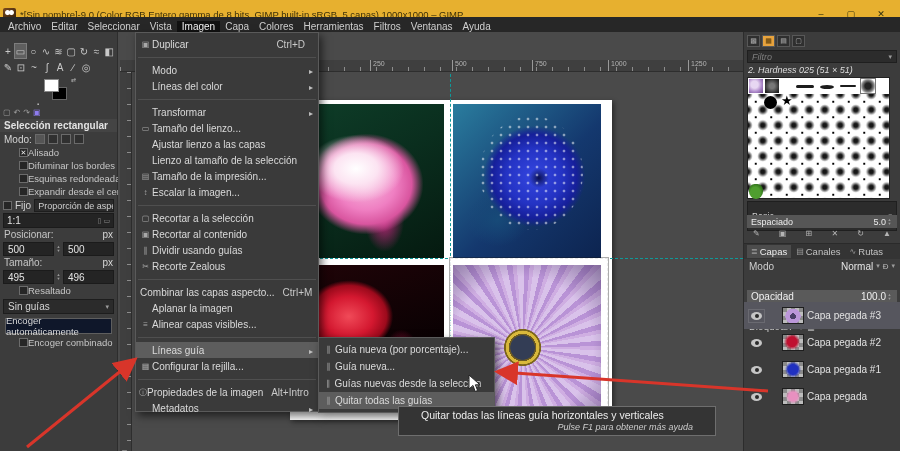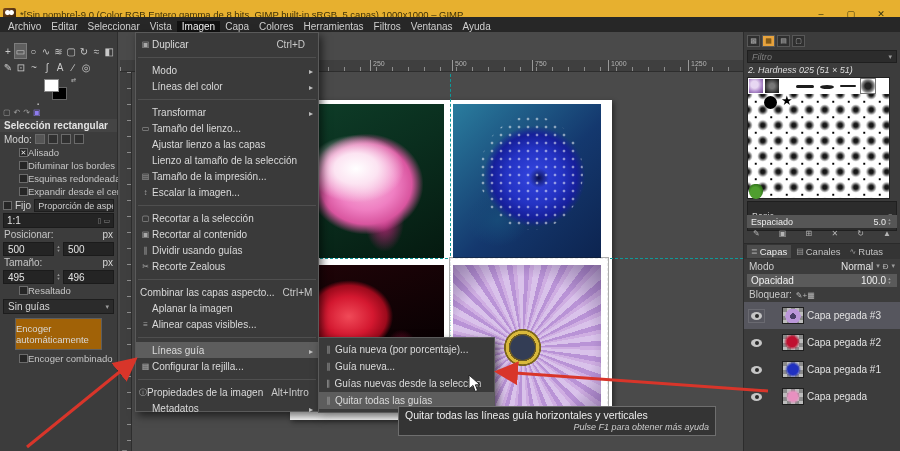--- a/index.html
+++ b/index.html
@@ -60,21 +60,21 @@
   .unit-row .fill{flex:1}
   .unit-dd{color:#d8d8d8}
   .spin-row{display:flex;align-items:center;height:15px;margin:0 3px;gap:1px}
   .num-field{flex:1;background:#242424;border:1px solid #1b1b1b;height:14px;
              padding:1px 4px;color:#e2e2e2}
   .spin{display:flex;flex-direction:column;font-size:4px;line-height:4px;color:#9a9a9a;width:7px;align-items:center}
   .spin::before{content:"▲"}.spin::after{content:"▼"}
   .wide-select{height:15px;margin:2px 3px;background:#2b2b2b;border:1px solid #1d1d1d;
                padding:1px 4px;color:#d6d6d6;display:flex;align-items:center}
   .wide-select .fill{flex:1}
-  .push-btn{height:32px;margin:2px 15px;background:#a16207;border:1px solid #5e5e5e;
+  .push-btn{height:16px;margin:2px 5px;background:#0f172a;border:1px solid #5e5e5e;
             color:#d8d8d8;display:flex;align-items:center;justify-content:center;font-size:9.5px}
 
   
   .canvas-area{position:absolute;left:118px;top:32px;width:625px;bottom:0;background:#4a4a4a;overflow:hidden}
   .hruler{position:absolute;left:2px;top:28px;right:0;height:12px;background:#3f3f3f;
           border-bottom:1px solid #2e2e2e;
           background-image:repeating-linear-gradient(90deg,#8d8d8d 0 1px,rgba(0,0,0,0) 1px 16px);
           background-size:100% 4px;background-position:0 100%;background-repeat:no-repeat}
   .htick{position:absolute;top:0;height:100%;border-left:1px solid #9a9a9a;
          padding-left:2px;font-size:7px;color:#b4b4b4}
@@ -137,21 +137,21 @@
   .mi-label{flex:1;color:#dadada;white-space:nowrap}
   .mi-shortcut{color:#c9c9c9;margin-left:8px;white-space:nowrap}
   .mi-arrow{width:8px;text-align:right;color:#c0c0c0}
   .mi.has-submenu .mi-arrow::after{content:"▸";font-size:8px}
   .mi.highlighted{background:#5d5d5d}
   .mi.separator{height:10px;padding:0 2px}
   .mi.separator::after{content:"";flex:1;border-top:1px solid #4f4f4f}
 
   
   .tooltip{position:absolute;left:398px;top:406px;width:318px;background:#343434;
-           border:1px solid #6e6e6e;z-index:55;padding:2px 6px 3px}
+           border:1px solid #6e6e6e;z-index:55;padding:2px 22px 3px}
   .tooltip-line1{font-size:10.5px;color:#ececec;white-space:nowrap}
   .tooltip-line2{font-size:9px;color:#cdcdcd;font-style:italic;text-align:right;margin-top:1px}
 
   
   .right-panel{position:absolute;left:743px;top:32px;right:0;bottom:0;background:#3c3c3c;
                border-left:1px solid #2c2c2c}
   .btabs{position:absolute;left:3px;top:2px;right:3px;height:14px;display:flex;gap:2px;align-items:center}
   .btab{width:13px;height:12px;background:#2f2f2f;border:1px solid #585858;font-size:7px;
         color:#aaa;display:flex;align-items:center;justify-content:center}
   .btab.active{background:#e8a33d;color:#5a3c08}
@@ -194,21 +194,21 @@
 
   .layers-dock{position:absolute;left:0;top:211px;right:0;bottom:0;border-top:1px solid #2a2a2a}
   .ltabs{display:flex;align-items:center;height:15px;background:#343434;padding:0 3px;gap:1px}
   .ltab{display:flex;align-items:center;gap:2px;padding:1px 4px;font-size:9.5px;color:#c2c2c2}
   .ltab.active{background:#4c4c4c;color:#eee}
   .ltab-glyph{font-size:8px;color:#9f9f9f}
   .lmode-row{display:flex;align-items:center;height:14px;padding:0 5px;gap:3px;color:#cfcfcf}
   .lmode-row .fill{flex:1}
   .mode-val{color:#e4e4e4}
   .mode-alt{color:#bdbdbd;font-size:8px}
-  .opacity-row{display:flex;align-items:center;height:13px;margin:1px 3px;background:#5a5a5a;
+  .opacity-row{display:flex;align-items:center;height:13px;margin:17px 3px;background:#5a5a5a;
                padding:0 4px;color:#f0f0f0}
   .opacity-row .fill{flex:1}
   .lock-row{display:flex;align-items:center;height:13px;padding:0 5px;gap:4px;color:#c9c9c9}
   .lock-ic{font-size:8px;color:#b8b8b8}
   .layer-list{position:absolute;left:0;top:58px;right:0;bottom:0;overflow:hidden}
   .layer-row{display:flex;align-items:center;height:27px;padding:0 4px;gap:3px}
   .layer-row.selected{background:#56565e}
   .eye-btn{width:17px;height:14px;display:flex;align-items:center;justify-content:center;
            border:1px solid rgba(255,255,255,.12)}
   .layer-row:not(.selected) .eye-btn{border-color:transparent}

